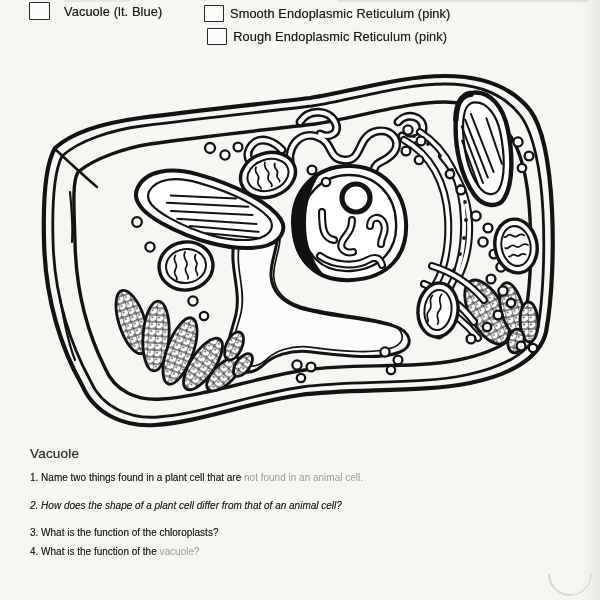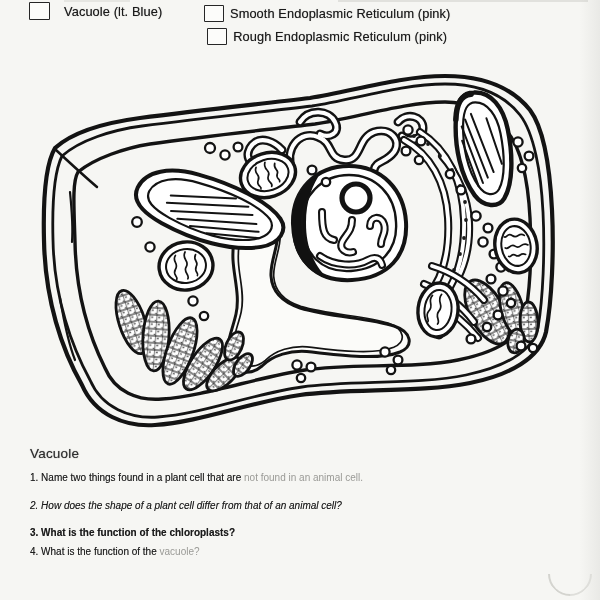--- a/index.html
+++ b/index.html
@@ -48,21 +48,21 @@
   
   .analysis{position:absolute;left:30px;top:446px;width:545px;}
   .analysis-heading{
     font-size:13.5px;color:#2e2e2e;letter-spacing:.2px;
     filter:blur(.45px);text-shadow:0 0 1px rgba(40,40,40,.6);
   }
   .question{
     position:absolute;left:0;font-size:10px;color:#1c1c1c;white-space:nowrap;
     text-shadow:0 0 .6px rgba(25,25,25,.5);
   }
-  .q1{top:26px;} .q2{top:54px;font-style:italic;} .q3{top:81px;font-weight:bold;} .q4{top:100px;}
+  .q1{top:26px;} .q2{top:54px;font-style:italic;} .q3{top:81px;} .q4{top:100px;}
   .faded-tail{color:#9a9a96;filter:blur(.6px);text-shadow:none;}
 </style>
 </head>
 <body>
 
 <div class="scan-smudge-top"></div>
 <div class="scan-smudge-top2"></div>
 
 <div class="chk-col chk-col1">
   <div class="chk-row">

